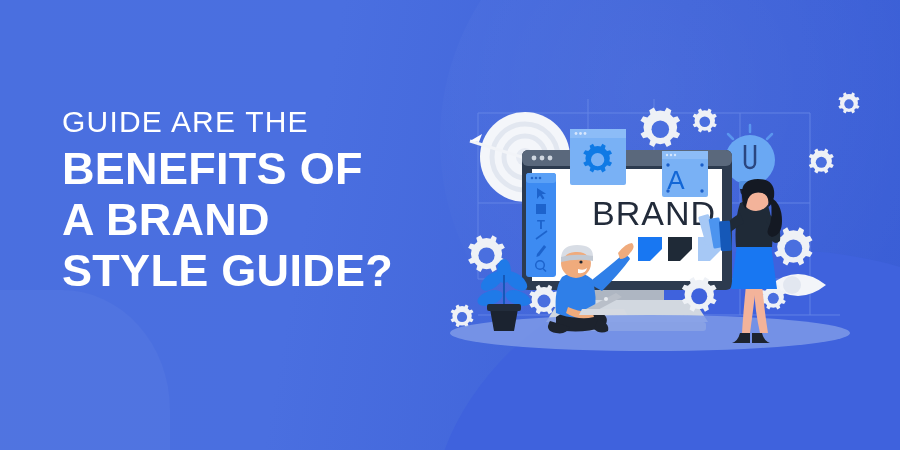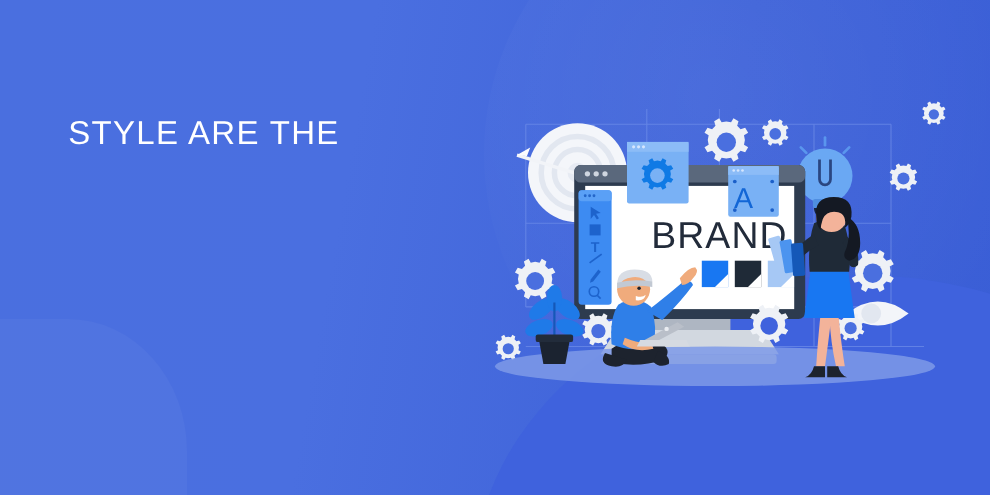--- a/index.html
+++ b/index.html
@@ -48,21 +48,26 @@
 </head>
 <body>
 
 <div class="stage">
 
   <div class="bg-blob-right"></div>
   <div class="bg-circle-bottom"></div>
   <div class="bg-wave-left"></div>
 
   <div class="headline">
-    <div class="h-kicker">STYLE ARE THE</div>
+    <div class="h-kicker">GUIDE ARE THE</div>
+    <h1 class="h-main">
+      <span>BENEFITS OF</span>
+      <span>A BRAND</span>
+      <span>STYLE GUIDE?</span>
+    </h1>
   </div>
 
   <div class="illu">
   <svg width="460" height="300" viewBox="0 0 460 300" xmlns="http://www.w3.org/2000/svg">
 
     <defs>
       <clipPath id="screenClip">
             <rect x="92" y="82" width="190" height="112"></rect>
           </clipPath>
     </defs>

